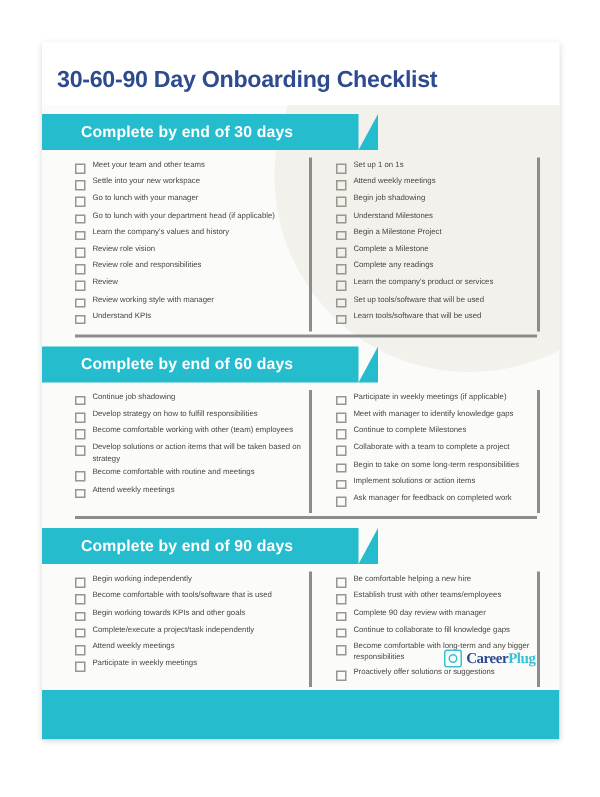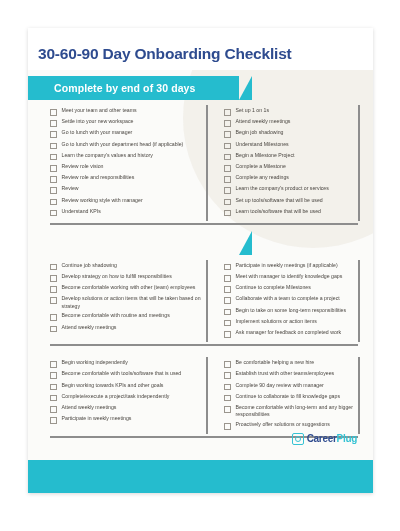--- a/index.html
+++ b/index.html
@@ -158,22 +158,23 @@
     color: #4a4641;
     font-family: "Liberation Sans", sans-serif;
   }
 
   
   .footer {
     position: absolute;
     right: 16px;
     bottom: 48px;
     display: flex;
-    align-items: flex-start;
+    align-items: flex-end;
     z-index: 4;
+    font-family: Liberation Serif, serif;
   }
   .logo-mark {
     width: 10px;
     height: 10px;
     border: 1.3px solid #36c3d4;
     border-radius: 2px;
     margin-right: 3px;
     position: relative;
   }
   .logo-mark::after {
@@ -311,20 +312,23 @@
           </ul>
         </div>
         <div class="divider mid"></div>
         <div class="divider right"></div>
       </div>
       <div class="section-rule"></div>
     </div>
 
     <div class="section">
       <div class="banner-wrap">
+        <div class="banner">
+          <span class="banner-label">Complete by end of 60 days</span>
+        </div>
         <div class="banner-tail"></div>
       </div>
       <div class="columns">
         <div class="col col-left">
           <ul class="items">
             <li>
                 <span class="checkbox"></span>
                 <span class="item-text">Continue job shadowing</span>
               </li>
             <li>
@@ -381,20 +385,26 @@
               </li>
           </ul>
         </div>
         <div class="divider mid"></div>
         <div class="divider right"></div>
       </div>
       <div class="section-rule"></div>
     </div>
 
     <div class="section">
+      <div class="banner-wrap">
+        <div class="banner">
+          <span class="banner-label">Complete by end of 90 days</span>
+        </div>
+        <div class="banner-tail"></div>
+      </div>
       <div class="columns">
         <div class="col col-left">
           <ul class="items">
             <li>
                 <span class="checkbox"></span>
                 <span class="item-text">Begin working independently</span>
               </li>
             <li>
                 <span class="checkbox"></span>
                 <span class="item-text">Become comfortable with tools/software that is used</span>

